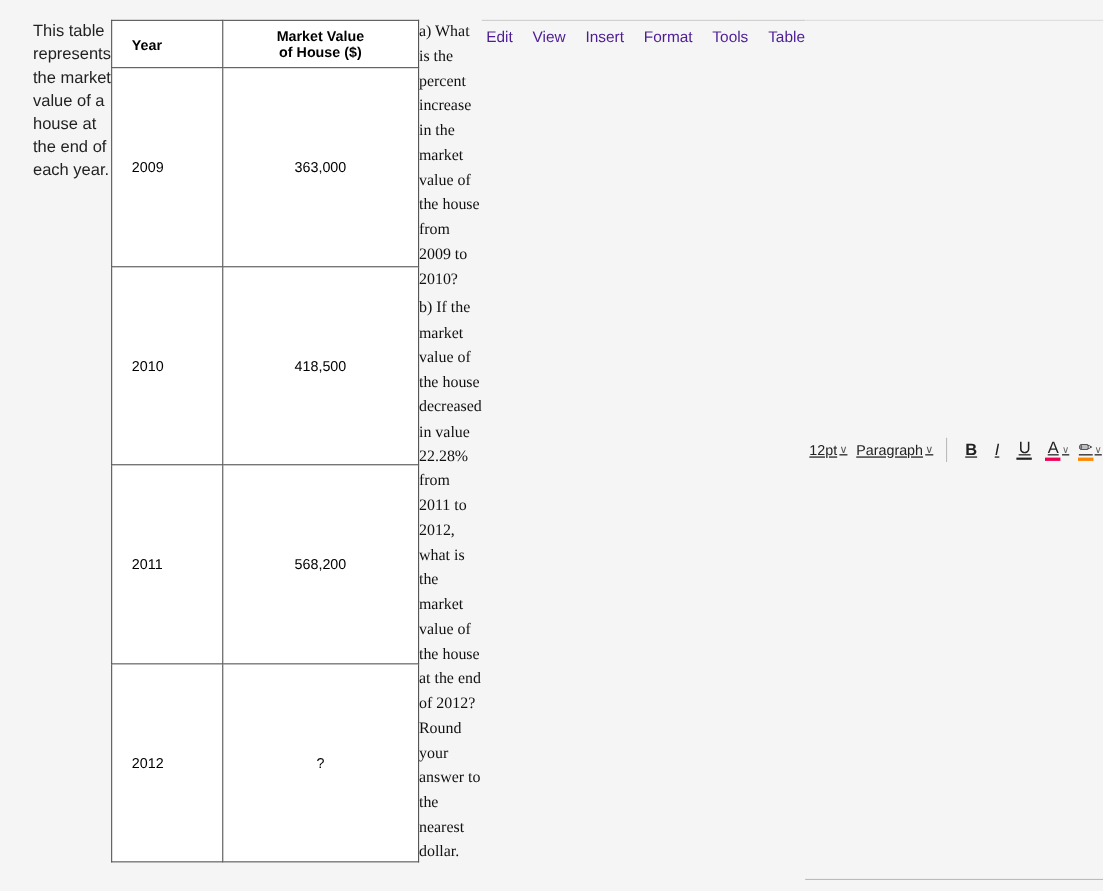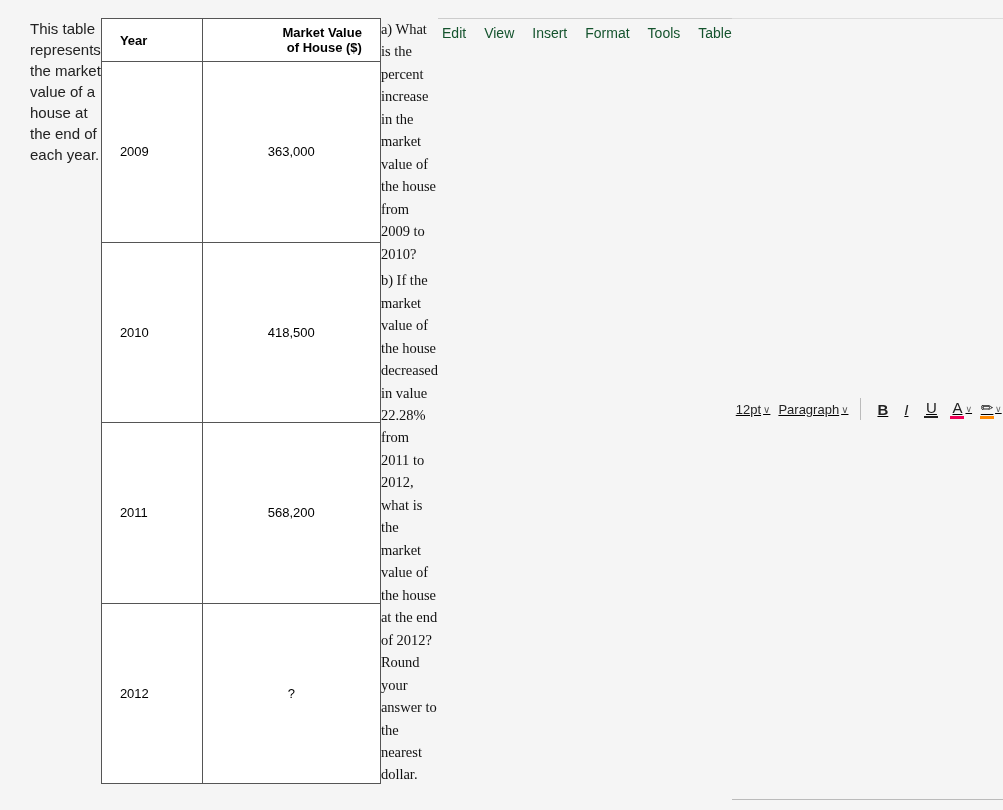--- a/index.html
+++ b/index.html
@@ -70,21 +70,21 @@
     }
     .data-table th {
       font-weight: bold;
       background: #fff;
     }
     .data-table td:last-child {
       text-align: center;
       margin-top: 24px;
     }
     .data-table th:last-child {
-      text-align: right;
+      text-align: center;
     }
 
     
     .questions-block {
       font-size: 14.5px;
       color: #111;
       line-height: 1.55;
       margin-bottom: 10px;
       font-family: Liberation Serif, serif;
     }
@@ -100,21 +100,21 @@
       padding: 6px 0 4px 4px;
       font-size: 14px;
       color: #222;
       border-top: 1px solid #ccc;
       border-bottom: none;
       background: transparent;
     }
     .menu-item {
       cursor: pointer;
       font-size: 14px;
-      color: #14532d;
+      color: #4c1d95;
     }
 
     
     .toolbar {
       display: flex;
       flex-direction: row;
       align-items: center;
       gap: 8px;
       padding: 7px 0 7px 4px;
       border-bottom: 1px solid #bbb;

